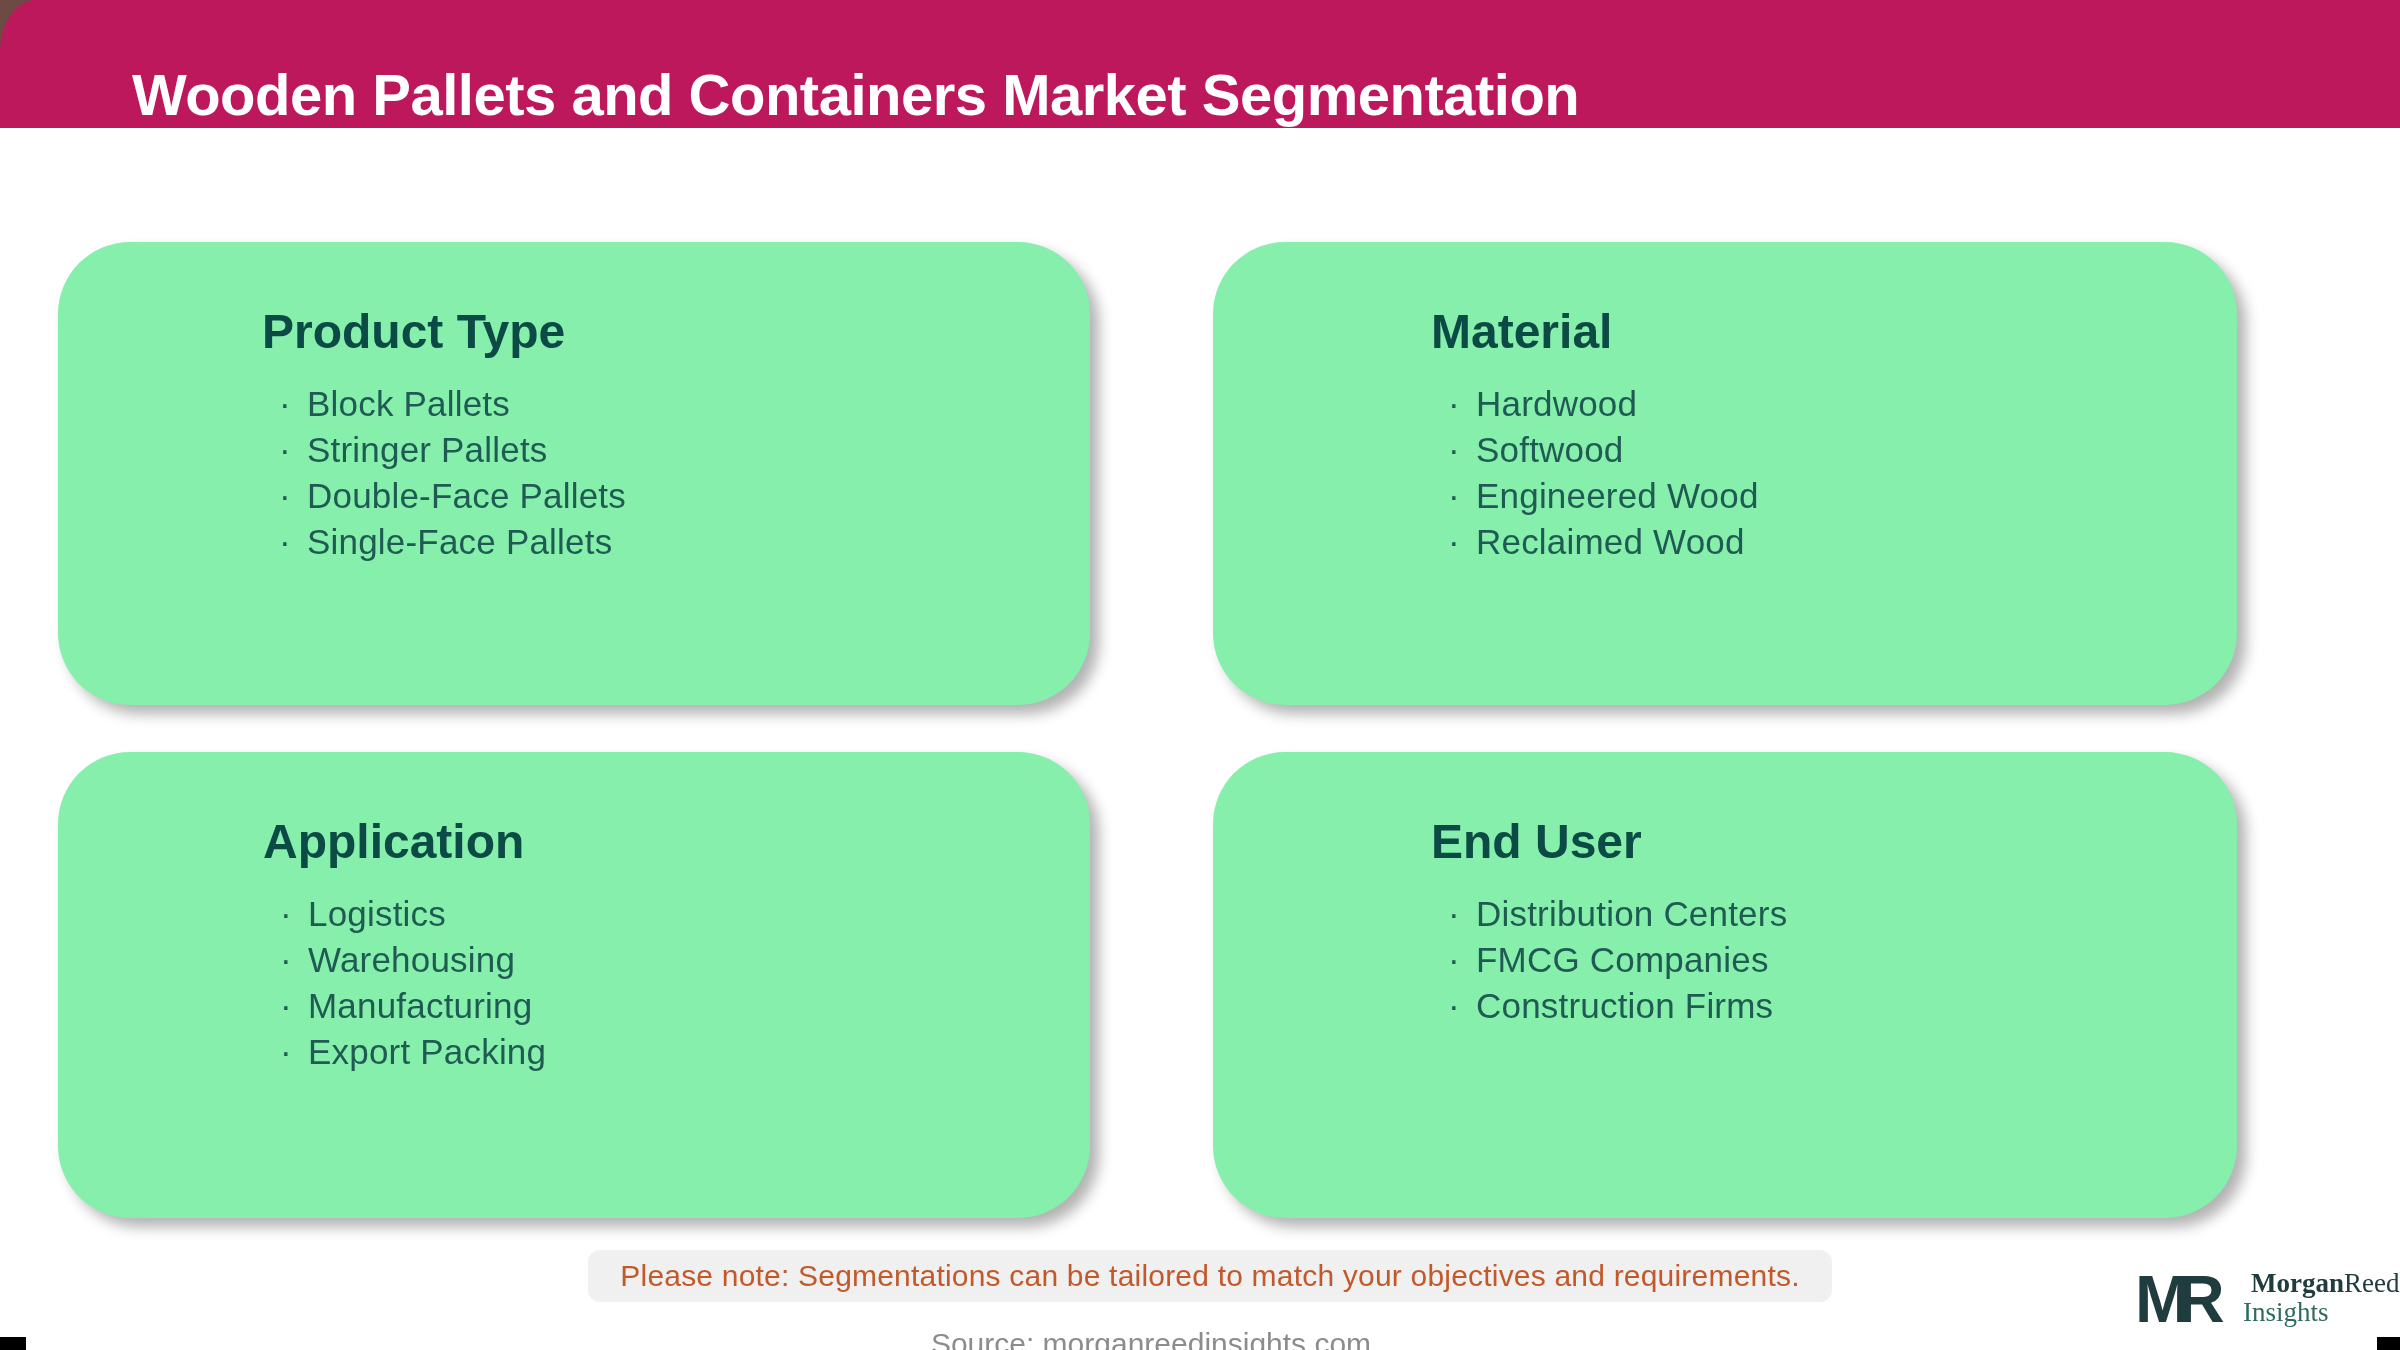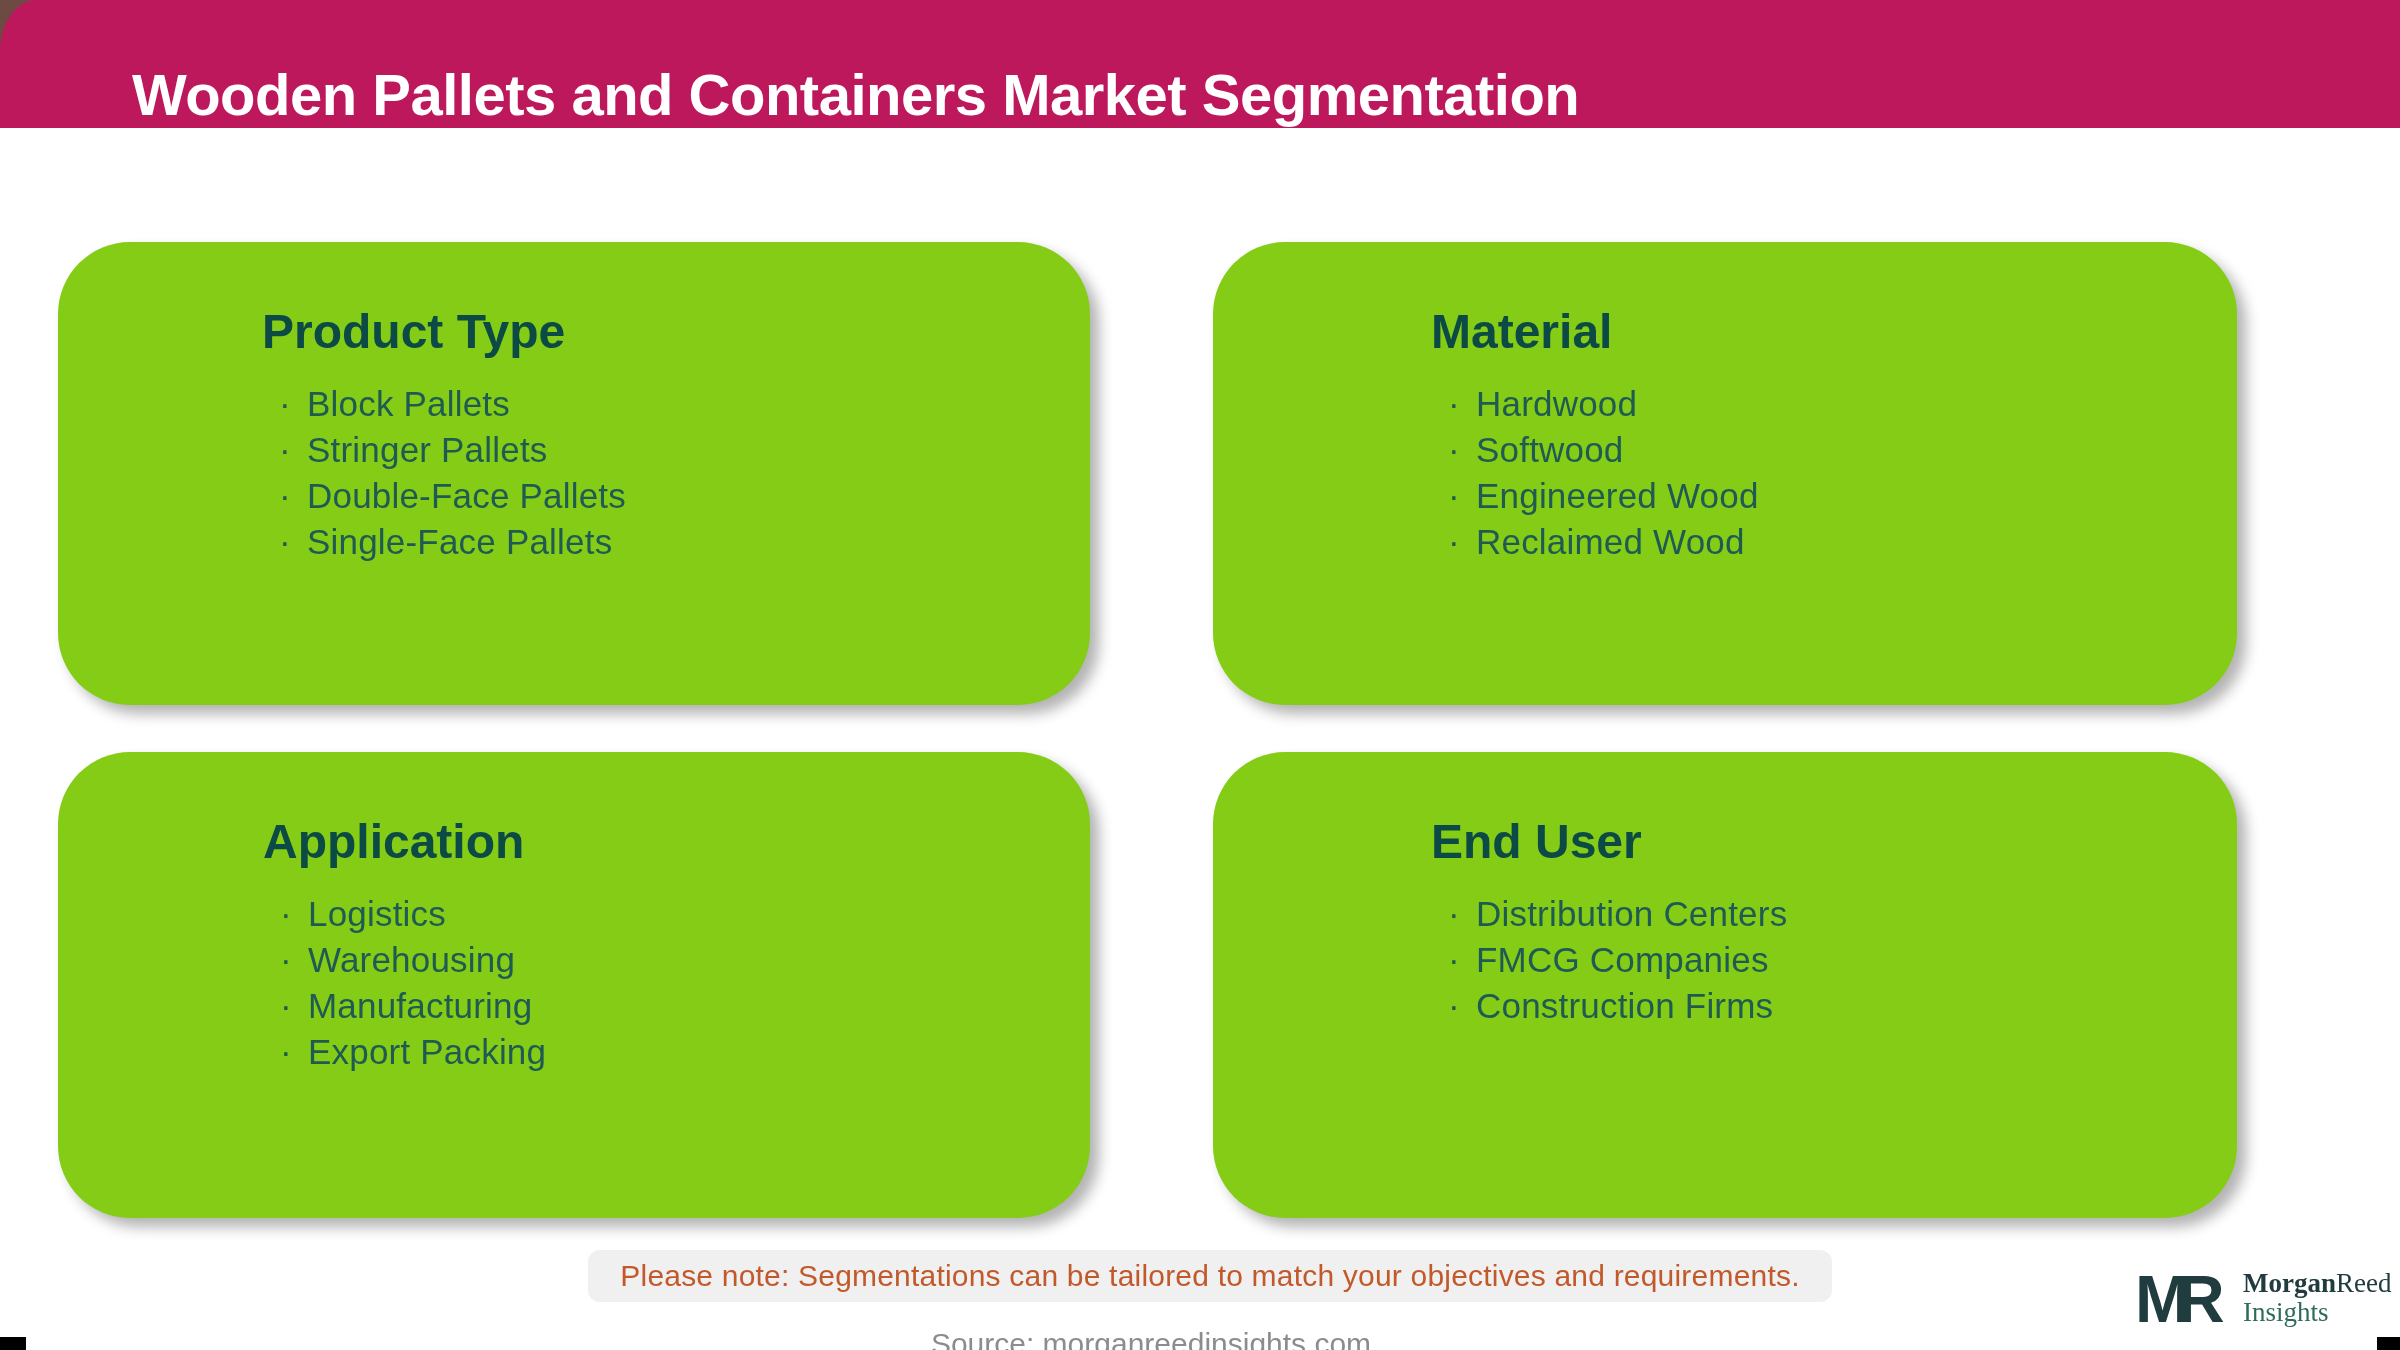--- a/index.html
+++ b/index.html
@@ -12,21 +12,21 @@
   .topbar{
     position:absolute;left:0;top:0;width:2400px;height:128px;
     background:#be185d;border-top-left-radius:36px 52px;
     display:flex;align-items:flex-end;
   }
   .topbar h1{
     margin:0 0 0 132px;color:#ffffff;font-size:58px;font-weight:700;
     letter-spacing:-0.5px;
   }
   .card{
-    position:absolute;background:#84cc16;border-radius:72px;
+    position:absolute;background:#86efac;border-radius:72px;
     box-shadow:9px 9px 14px rgba(0,0,0,0.30);
     box-sizing:border-box;
   }
   .card-0{left:58px;top:242px;width:1032px;height:463px;padding:62px 60px 0 204px;}
   .card-1{left:1213px;top:242px;width:1024px;height:463px;padding:62px 60px 0 218px;}
   .card-2{left:58px;top:752px;width:1032px;height:466px;padding:62px 60px 14px 205px;}
   .card-3{left:1213px;top:752px;width:1024px;height:466px;padding:62px 60px 0 218px;}
   .card h2{
     margin:0 0 22px 0;font-size:48px;font-weight:700;color:#0c4a45;letter-spacing:0;
   }
@@ -45,21 +45,21 @@
   .note span{font-size:30px;color:#c2592b;letter-spacing:0.2px;}
   .source{
     position:absolute;left:0;top:1305px;width:2302px;text-align:center;
     font-size:30px;color:#8c8c8c;margin-top:22px;
   }
   .logo{
     position:absolute;left:2135px;top:1265px;display:flex;align-items:center;
   }
   .logo svg{display:block;}
   .logo-text{margin-left:8px;font-family:"Liberation Serif",serif;line-height:29px;}
-  .logo-name{font-size:27px;color:#203c3f;}
+  .logo-name{font-size:27px;color:#203c3f;margin-left:8px;}
   .logo-name .lb{font-weight:700;}
   .logo-sub{font-size:27px;color:#2f6b5b;}
   .blk{position:absolute;background:#000000;}
   .blk-l{left:0;top:1337px;width:26px;height:13px;}
   .blk-r{left:2377px;top:1337px;width:23px;height:13px;}
 </style>
 </head>
 <body>
 
 <div class="stage">

